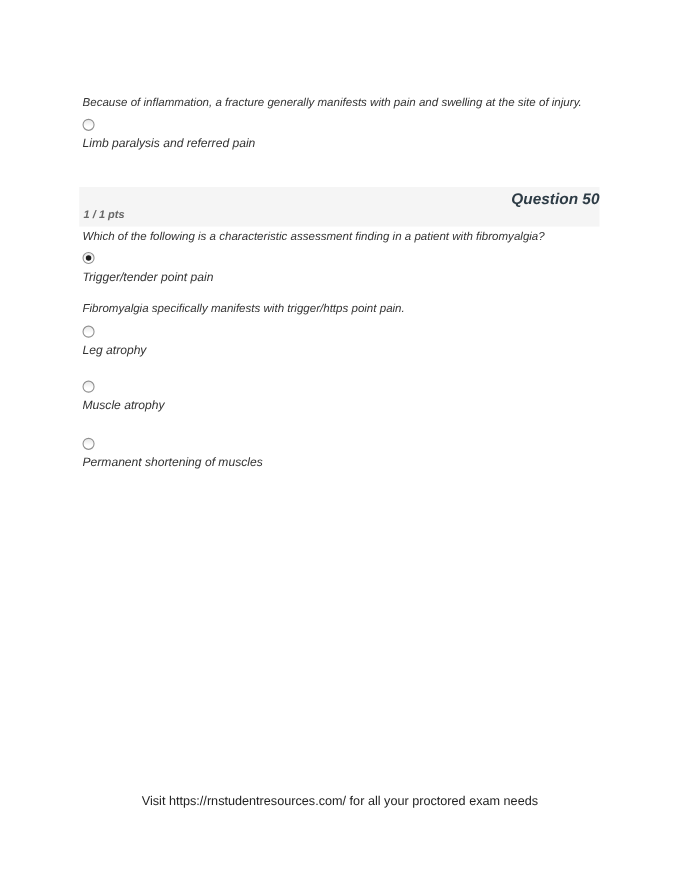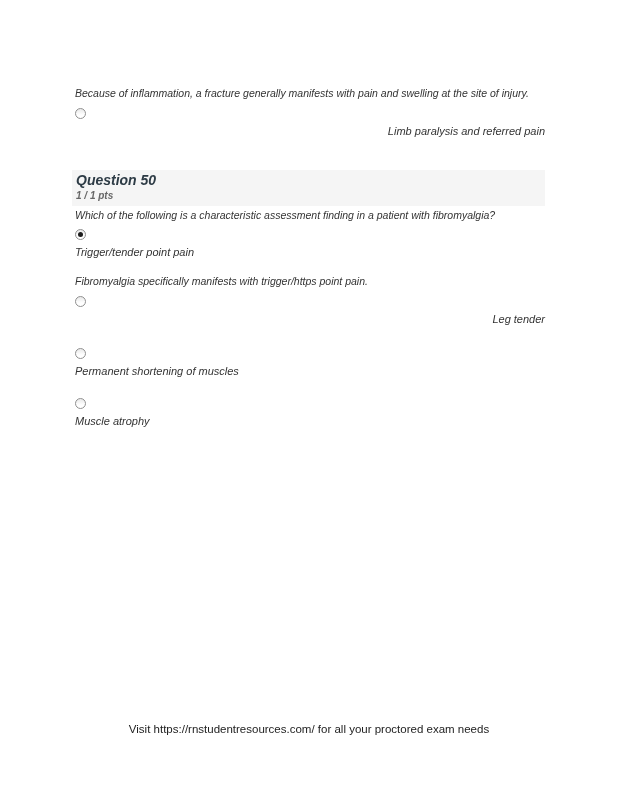--- a/index.html
+++ b/index.html
@@ -44,36 +44,37 @@
     background:#1c1c1c;
   }
   .ans-label {
     margin-top:5px;
     padding-left:3px;
     font-size:11px;
     line-height:15px;
     color:#333333;
   }
 
-  .mt7  { margin-top:7px;text-align:right; }
+  .mt7  { margin-top:7px; }
   .mt6  { margin-top:6px; }
   .mt21 { margin-top:21px; }
   .mt19 { margin-top:19px; }
 
   .q-header {
     margin-top:31px;
     width:473px;
     background:#f5f5f5;
     padding:2px 0 4px 4px;
   }
   .q-title {
     font-size:14px;
     font-weight:bold;
     line-height:17px;
     color:#2d3b45;
+    text-align:right;
   }
   .q-points {
     font-size:10px;
     font-weight:bold;
     line-height:13px;
     color:#666666;
   }
 
   .footer {
     position:absolute;
@@ -107,29 +108,29 @@
 
     <div class="answer mt6">
       <span class="radio checked"></span>
       <div class="ans-label">Trigger/tender point pain</div>
     </div>
 
     <p class="body-text comment-text">Fibromyalgia specifically manifests with trigger/https point pain.</p>
 
     <div class="answer mt7">
       <span class="radio"></span>
-      <div class="ans-label">Leg tender</div>
+      <div class="ans-label">Leg atrophy</div>
+    </div>
+
+    <div class="answer mt19">
+      <span class="radio"></span>
+      <div class="ans-label">Muscle atrophy</div>
     </div>
 
     <div class="answer mt21">
       <span class="radio"></span>
       <div class="ans-label">Permanent shortening of muscles</div>
-    </div>
-
-    <div class="answer mt19">
-      <span class="radio"></span>
-      <div class="ans-label">Muscle atrophy</div>
     </div>
 
   </div>
 
   <div class="footer">Visit https://rnstudentresources.com/ for all your proctored exam needs</div>
 </div>
 
 </body></html>

